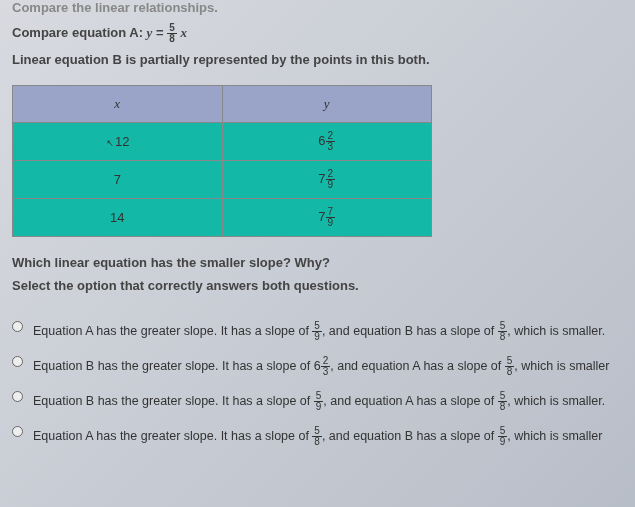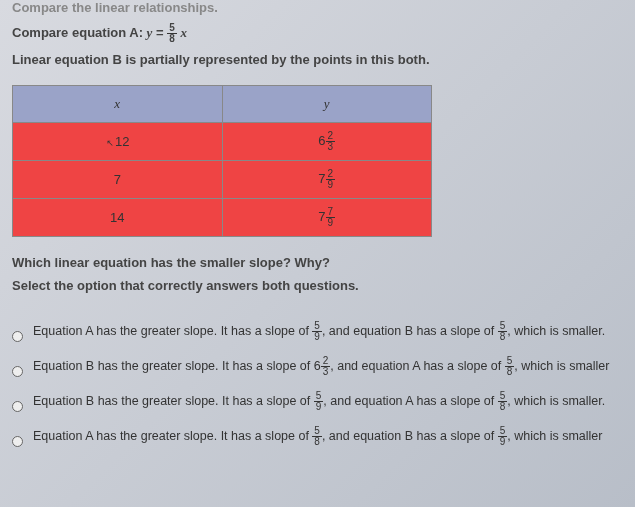--- a/index.html
+++ b/index.html
@@ -36,26 +36,26 @@
       padding: 10px;
       font-weight: normal;
       font-style: italic;
       font-family: 'Times New Roman', serif;
       width: 50%;
     }
     td {
       border: 1px solid #888;
       padding: 8px 16px;
       text-align: center;
-      background: #ef4444;
+      background: #14b8a6;
     }
     .options { margin-top: 28px; }
     .opt {
       display: flex;
-      align-items: flex-end;
+      align-items: flex-start;
       margin: 14px 0;
       font-size: 12.5px;
       color: #333;
     }
     .radio {
       width: 11px;
       height: 11px;
       border: 1.5px solid #666;
       border-radius: 50%;
       margin-right: 10px;

